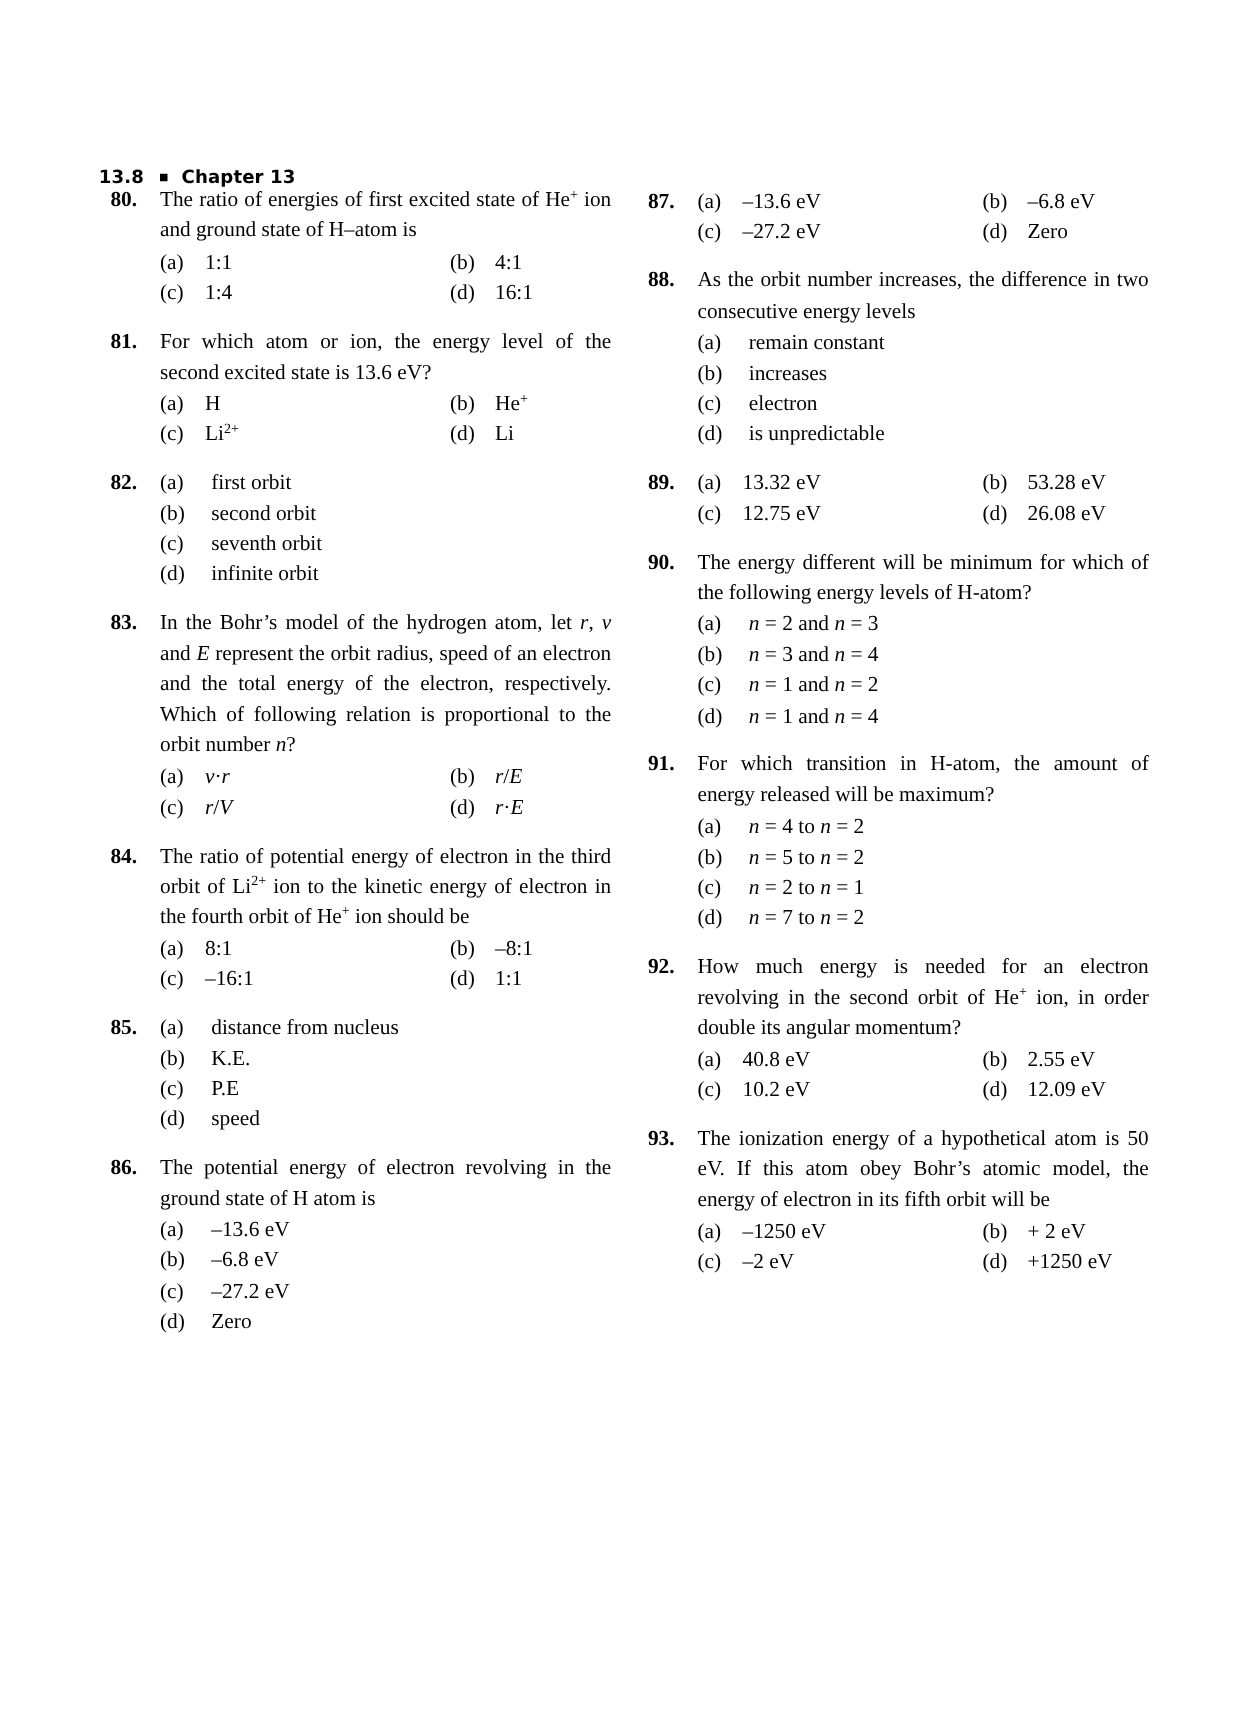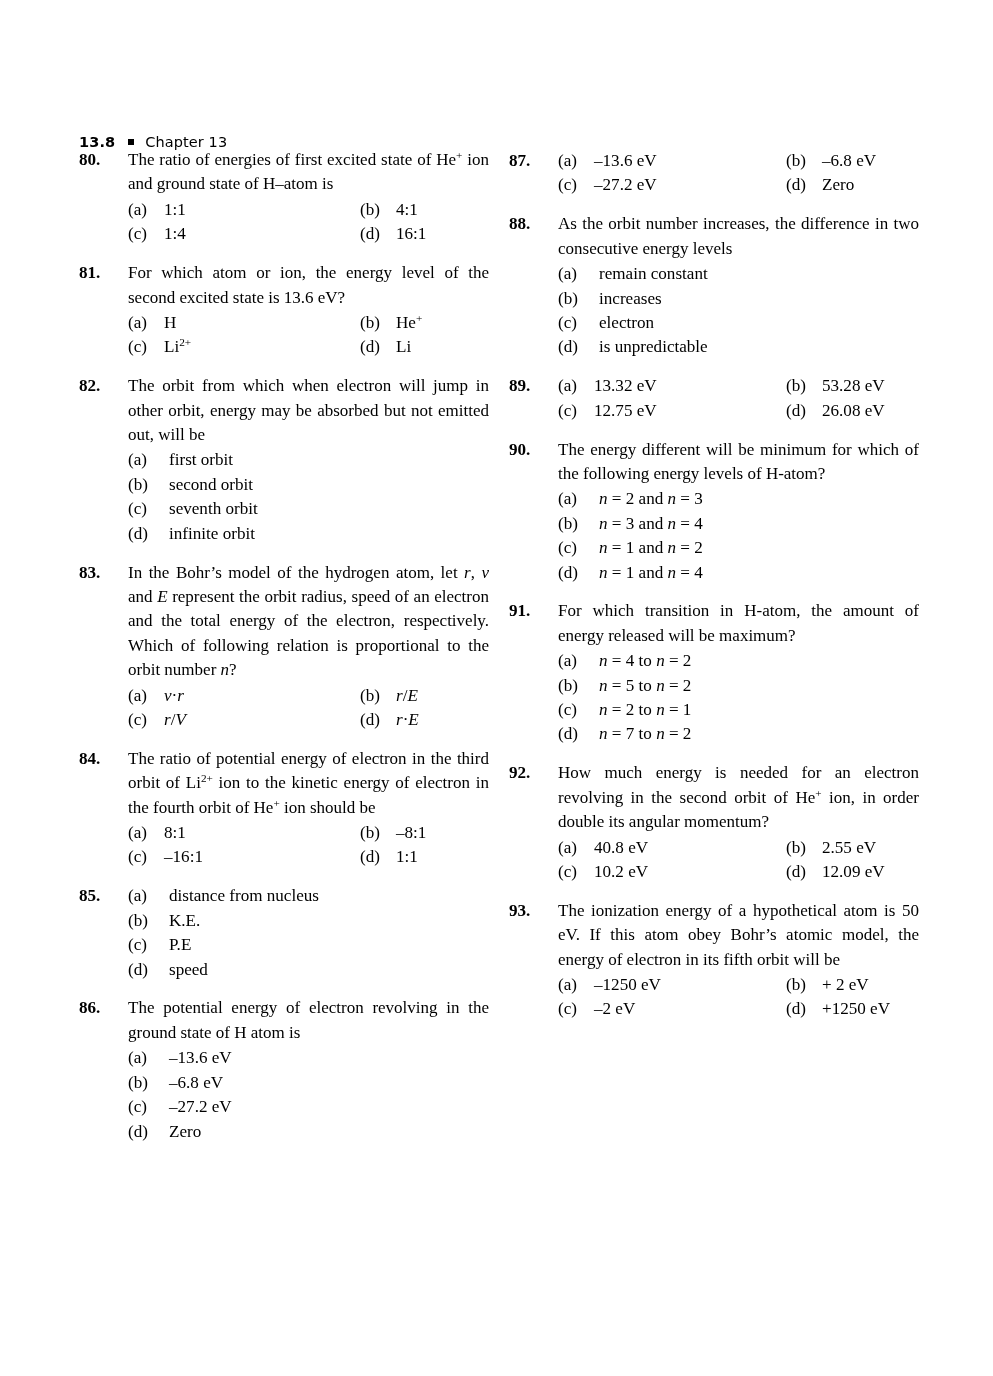--- a/index.html
+++ b/index.html
@@ -27,21 +27,21 @@
     white-space: nowrap;
     margin-top: 31px;
   }
   .folio { font-weight: bold; }
   .head-sq {
     display: inline-block;
     width: 6px; height: 6px;
     background: #000;
     margin: 0 11px 1px 13px;
   }
-  .head-chapter { font-weight: normal; }
+  .head-chapter { font-weight: bold; }
 
   
   .columns {
     position: absolute;
     left: 0; top: 148px;
     width: 993px;
   }
   .col {
     position: absolute;
     top: 0;
@@ -52,21 +52,21 @@
   
   .q {
     position: relative;
     padding-left: 49px;
     margin-bottom: 14.5px;
   }
   .q-num {
     position: absolute;
     left: 0; top: 0;
     width: 40px;
-    text-align: left;
+    text-align: center;
     font-weight: bold;
     font-size: 17.1px;
     line-height: 24.4px;
   }
   .q-stem {
     font-size: 17px;
     line-height: 24.4px;
     text-align: justify;
     text-justify: inter-word;
     hyphens: manual;
@@ -147,21 +147,20 @@
             <div class="opt-cell c2"><span class="lbl">(b)</span><span>He<sup>+</sup></span></div>
           </div>
           <div class="opt-pair">
             <div class="opt-cell c1"><span class="lbl">(c)</span><span>Li<sup>2+</sup></span></div>
             <div class="opt-cell c2"><span class="lbl">(d)</span><span>Li</span></div>
           </div>
         </div>
       </div>
       <div class="q">
         <div class="q-num">82.</div>
-        <div class="q-stem">The orbit from which when electron will jump in other orbit, energy may be absorbed but not emitted out, will be</div>
         <div class="opts">
           <div class="opt-row"><span class="lbl">(a)</span><span>first orbit</span></div>
           <div class="opt-row"><span class="lbl">(b)</span><span>second orbit</span></div>
           <div class="opt-row"><span class="lbl">(c)</span><span>seventh orbit</span></div>
           <div class="opt-row"><span class="lbl">(d)</span><span>infinite orbit</span></div>
         </div>
       </div>
       <div class="q">
         <div class="q-num">83.</div>
         <div class="q-stem">In the Bohr’s model of the hydrogen atom, let <i>r</i>, <i>v</i> and <i>E</i> represent the orbit radius, speed of an electron and the total energy of the electron, respectively. Which of following relation is proportional to the orbit number <i>n</i>?</div>

